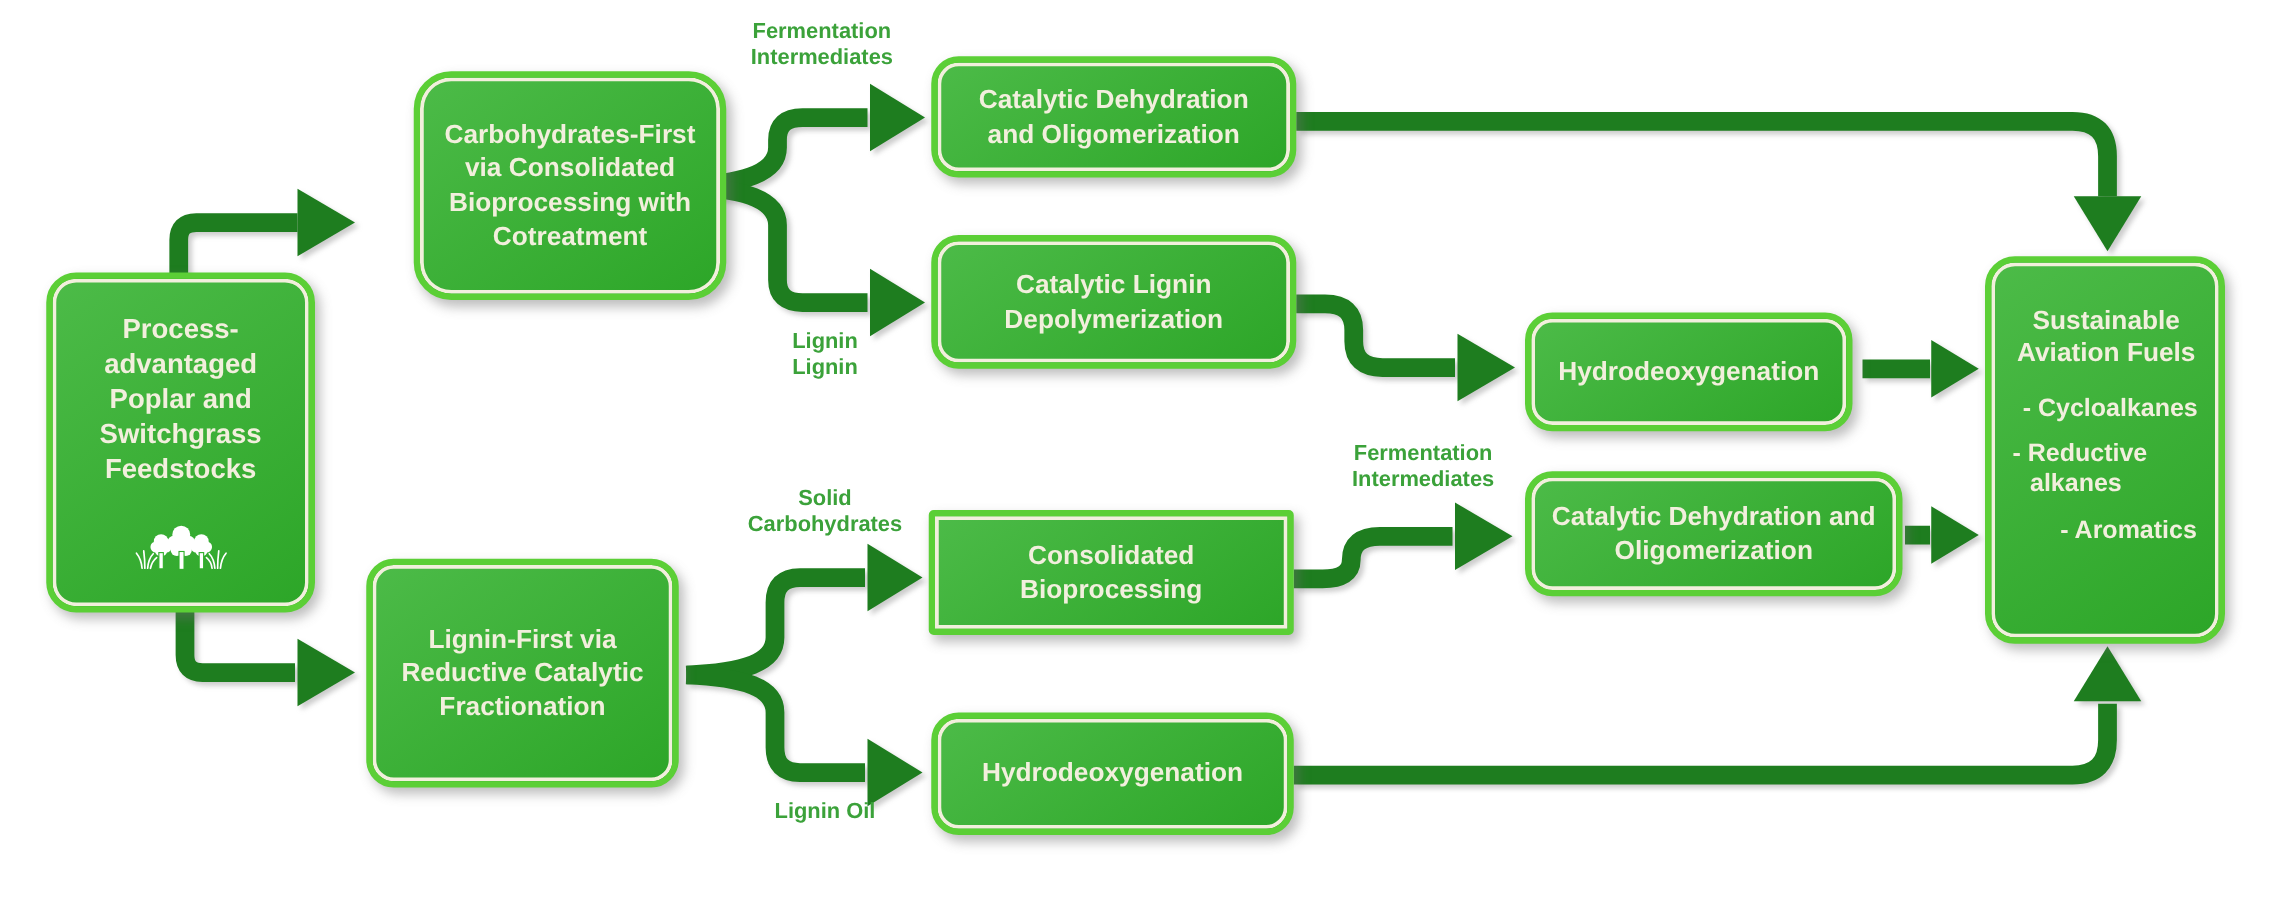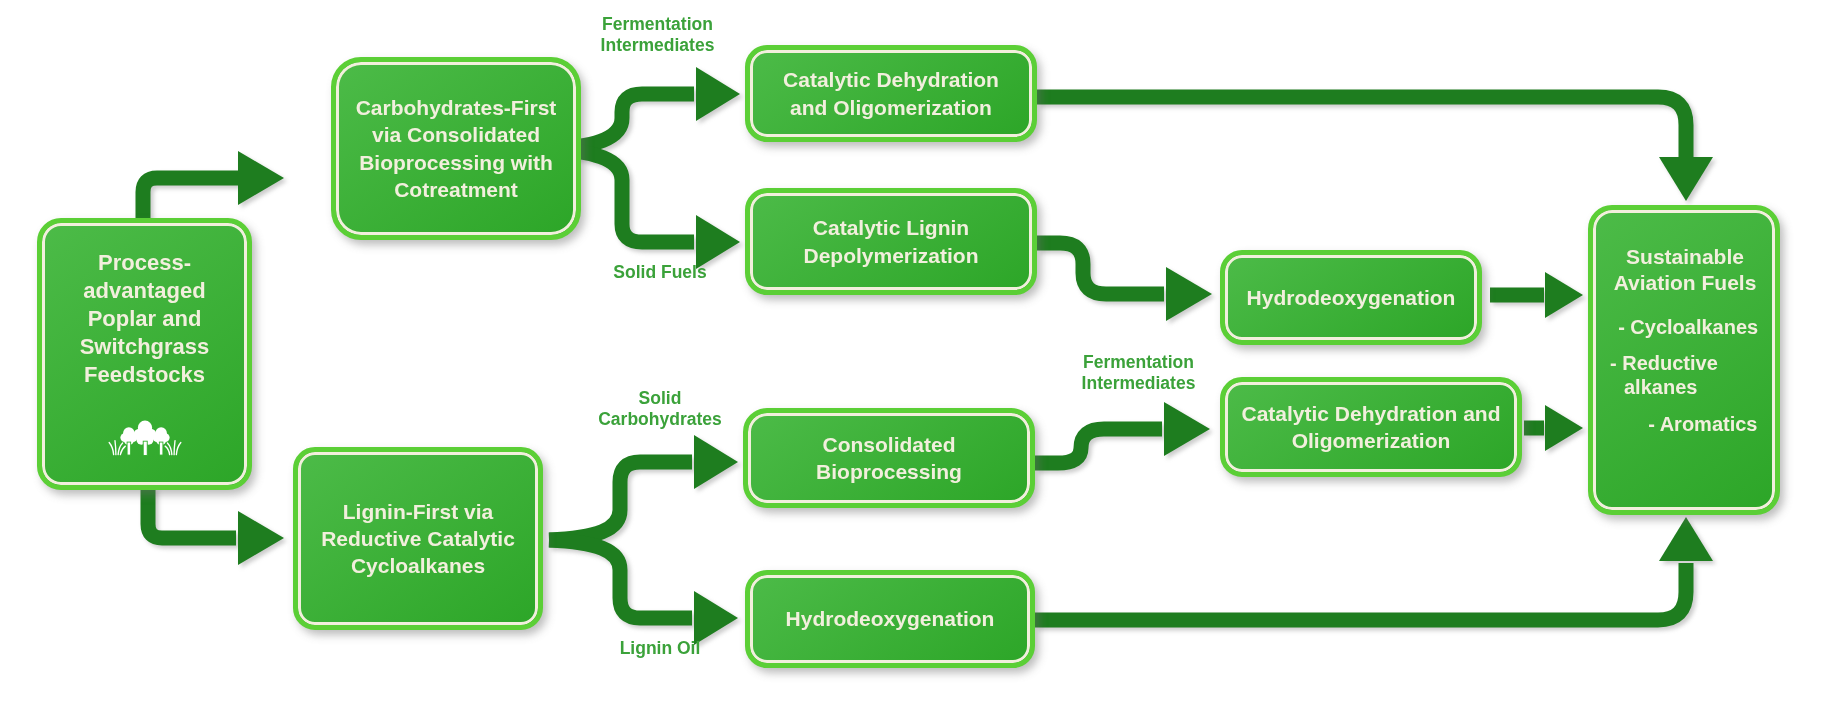--- a/index.html
+++ b/index.html
@@ -153,41 +153,41 @@
 
   <div class="node" style="left:745px;top:188px;width:292px;height:107px;border-radius:22px;">
     <div class="label">Catalytic Lignin Depolymerization</div>
   </div>
 
   <div class="node" style="left:1220px;top:250px;width:262px;height:95px;border-radius:22px;">
     <div class="label">Hydrodeoxygenation</div>
   </div>
 
   <div class="node" style="left:293px;top:447px;width:250px;height:183px;border-radius:22px;">
-    <div class="label">Lignin-First via Reductive Catalytic Cycloalkanes</div>
+    <div class="label">Lignin-First via Reductive Catalytic Fractionation</div>
   </div>
 
-  <div class="node" style="left:743px;top:408px;width:292px;height:100px;border-radius:24px;">
+  <div class="node" style="left:743px;top:408px;width:292px;height:100px;border-radius:4px;">
     <div class="label">Consolidated Bioprocessing</div>
   </div>
 
   <div class="node" style="left:1220px;top:377px;width:302px;height:100px;border-radius:22px;">
     <div class="label">Catalytic Dehydration and Oligomerization</div>
   </div>
 
   <div class="node" style="left:745px;top:570px;width:290px;height:98px;border-radius:22px;">
     <div class="label">Hydrodeoxygenation</div>
   </div>
 
   <div class="node node-saf" style="left:1588px;top:205px;width:192px;height:310px;border-radius:24px;">
     <div class="saf-title">Sustainable Aviation Fuels</div>
     <div class="saf-item">- Cycloalkanes</div>
     <div class="saf-item">- Reductive alkanes</div>
     <div class="saf-item">- Aromatics</div>
   </div>
 
   <div class="edge-label" style="left:575px;top:14px;width:165px;">Fermentation Intermediates</div>
-  <div class="edge-label" style="left:610px;top:262px;width:100px;">Solid Fuels</div>
+  <div class="edge-label" style="left:610px;top:262px;width:100px;">Lignin Lignin</div>
   <div class="edge-label" style="left:580px;top:388px;width:160px;">Solid Carbohydrates</div>
   <div class="edge-label" style="left:1056px;top:352px;width:165px;">Fermentation Intermediates</div>
   <div class="edge-label" style="left:615px;top:638px;width:90px;">Lignin Oil</div>
 
 </div>
 
 </body></html>

